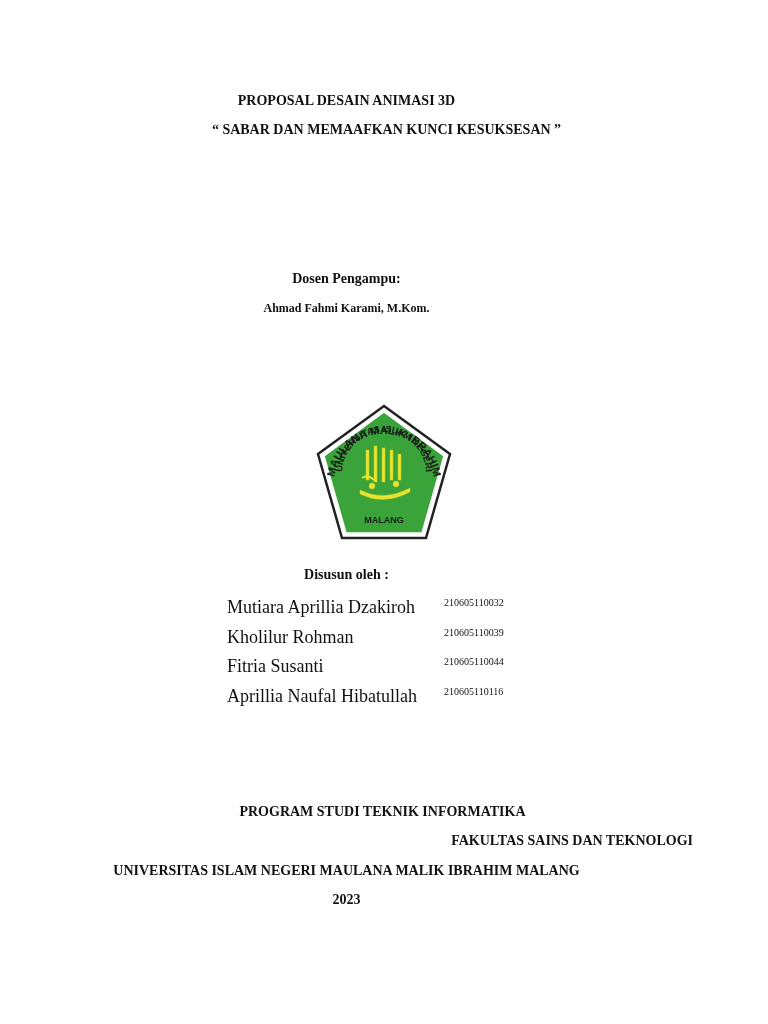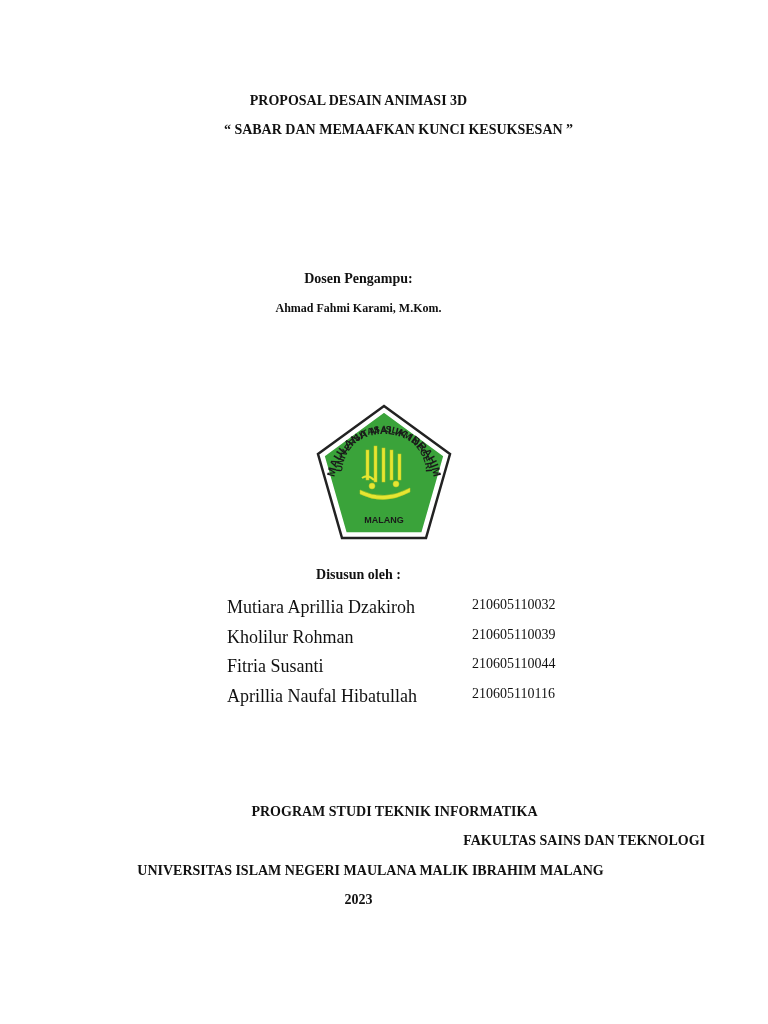--- a/index.html
+++ b/index.html
@@ -1,30 +1,30 @@
 <!DOCTYPE html>
 <html><head>
   <meta charset="utf-8">
   <style>
     html, body { margin:0; padding:0; }
     body { width:768px; height:1024px; background:#ffffff; position:relative; overflow:hidden;
       font-family:"Liberation Serif", "DejaVu Serif", serif; color:#111; }
-    .line { position:absolute; left:12px; width:693px; text-align:center; white-space:nowrap; }
+    .line { position:absolute; left:0; width:693px; text-align:center; white-space:nowrap; }
     .bold { font-weight:bold; }
     .title { top:93px; font-size:14px; }
     .subtitle { top:122px; font-size:14px;padding-left:40px; }
     .dosen-label { top:271px; font-size:14px; }
     .dosen-name { top:301px; font-size:12px; }
     .logo { position:absolute; left:316px; top:404px; width:136px; height:138px; }
     .disusun { top:567px; font-size:14px;font-weight:bold; }
     .member { position:absolute; left:227px; font-size:18px; white-space:nowrap; }
-    .nim { position:absolute; left:472px; font-size:14px; white-space:nowrap; }
+    .nim { position:absolute; left:444px; font-size:10px; white-space:nowrap; }
     .footer1 { top:804px; font-size:14px;padding-left:36px; }
     .footer2 { top:833px; font-size:14px;text-align:right; }
-    .footer3 { top:863px; font-size:14px;margin-left:12px; }
+    .footer3 { top:863px; font-size:14px; }
     .footer4 { top:892px; font-size:14px; }
   </style>
 </head>
 <body>
 
 <div>
   <div class="line bold title">PROPOSAL DESAIN ANIMASI 3D</div>
   <div class="line bold subtitle">“ SABAR DAN MEMAAFKAN KUNCI KESUKSESAN ”</div>
 
   <div class="line bold dosen-label">Dosen Pengampu:</div>

